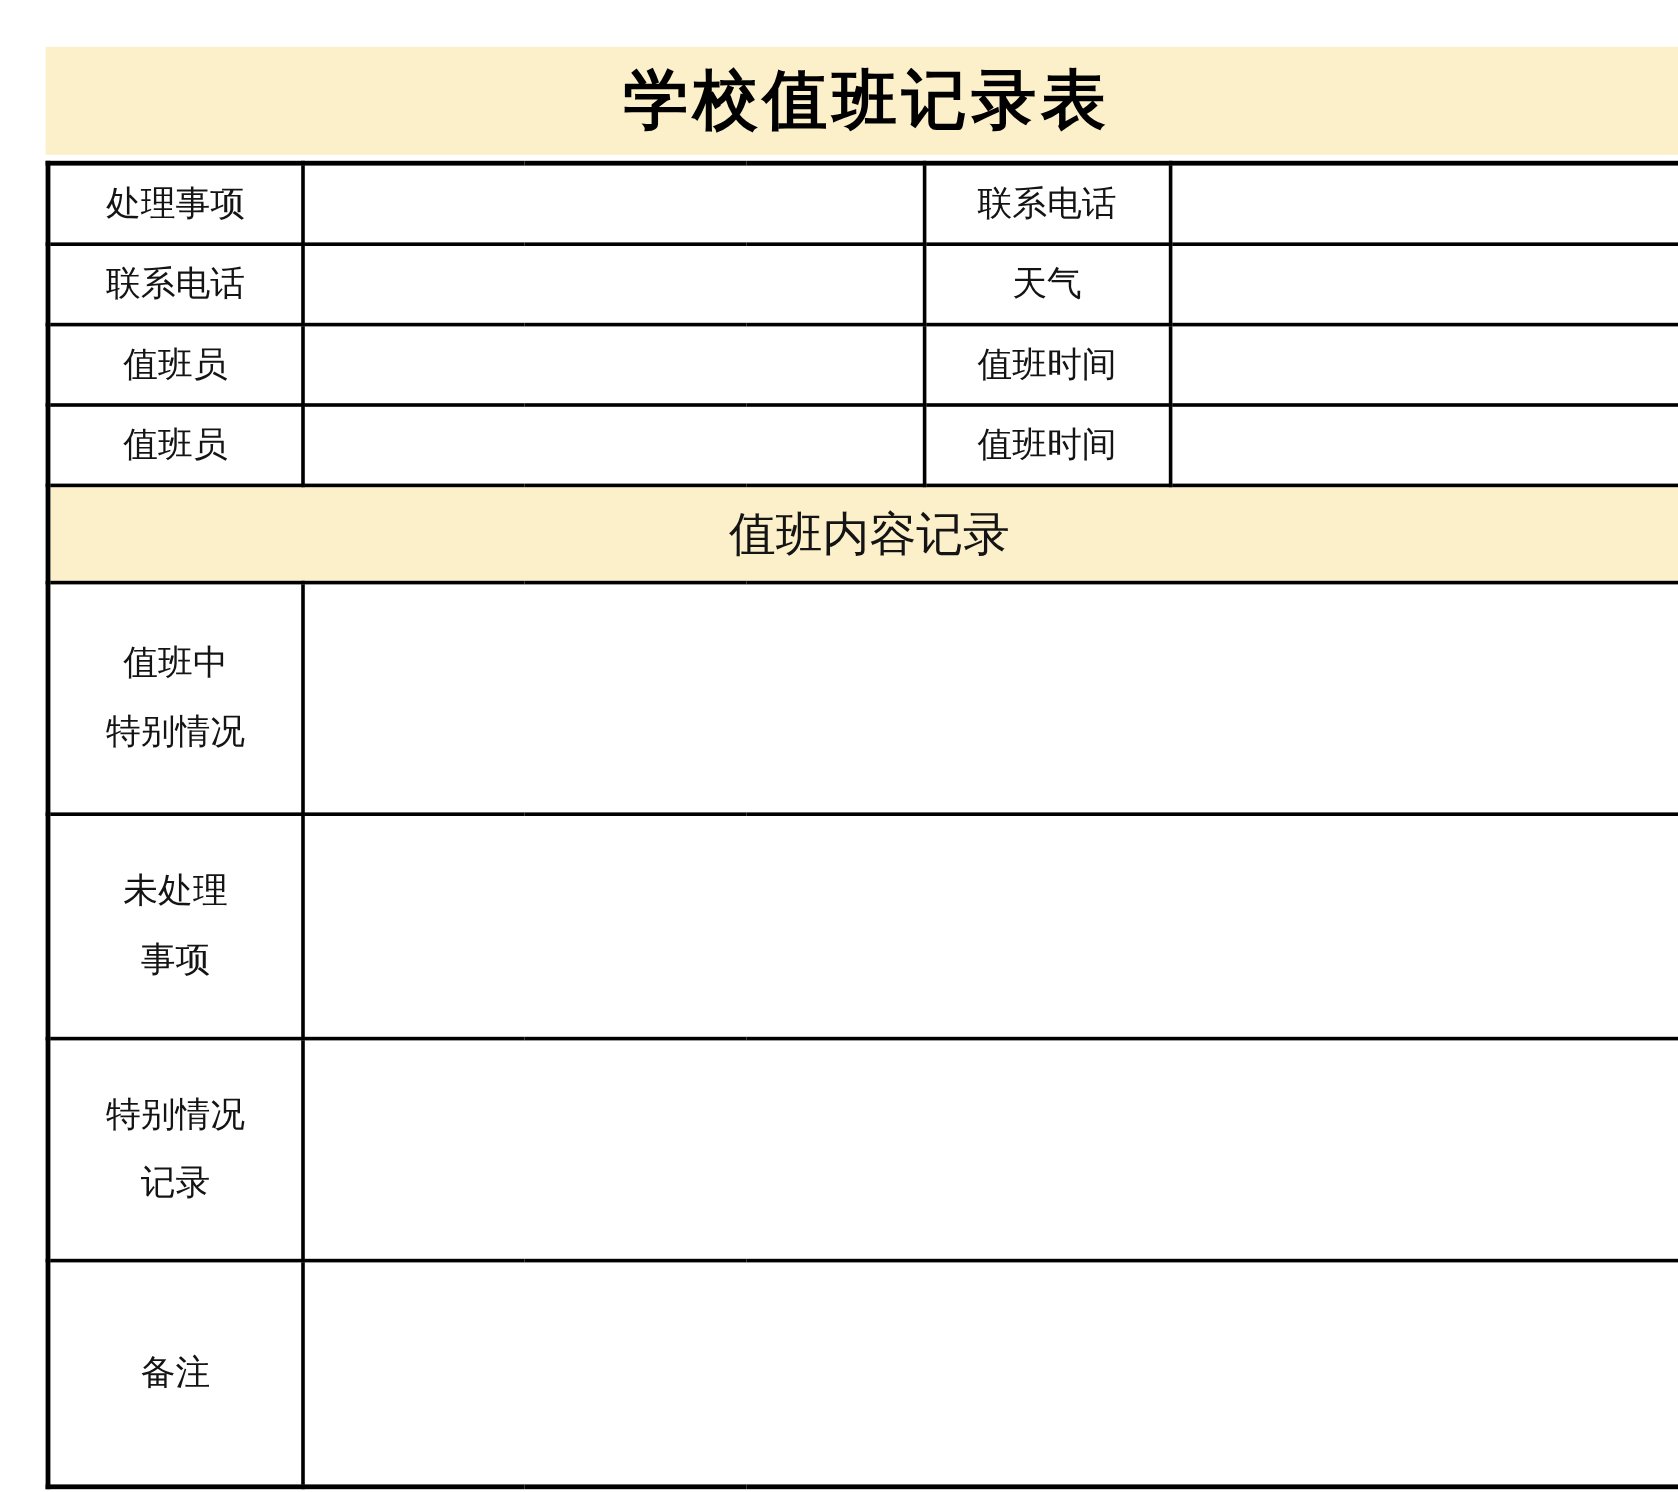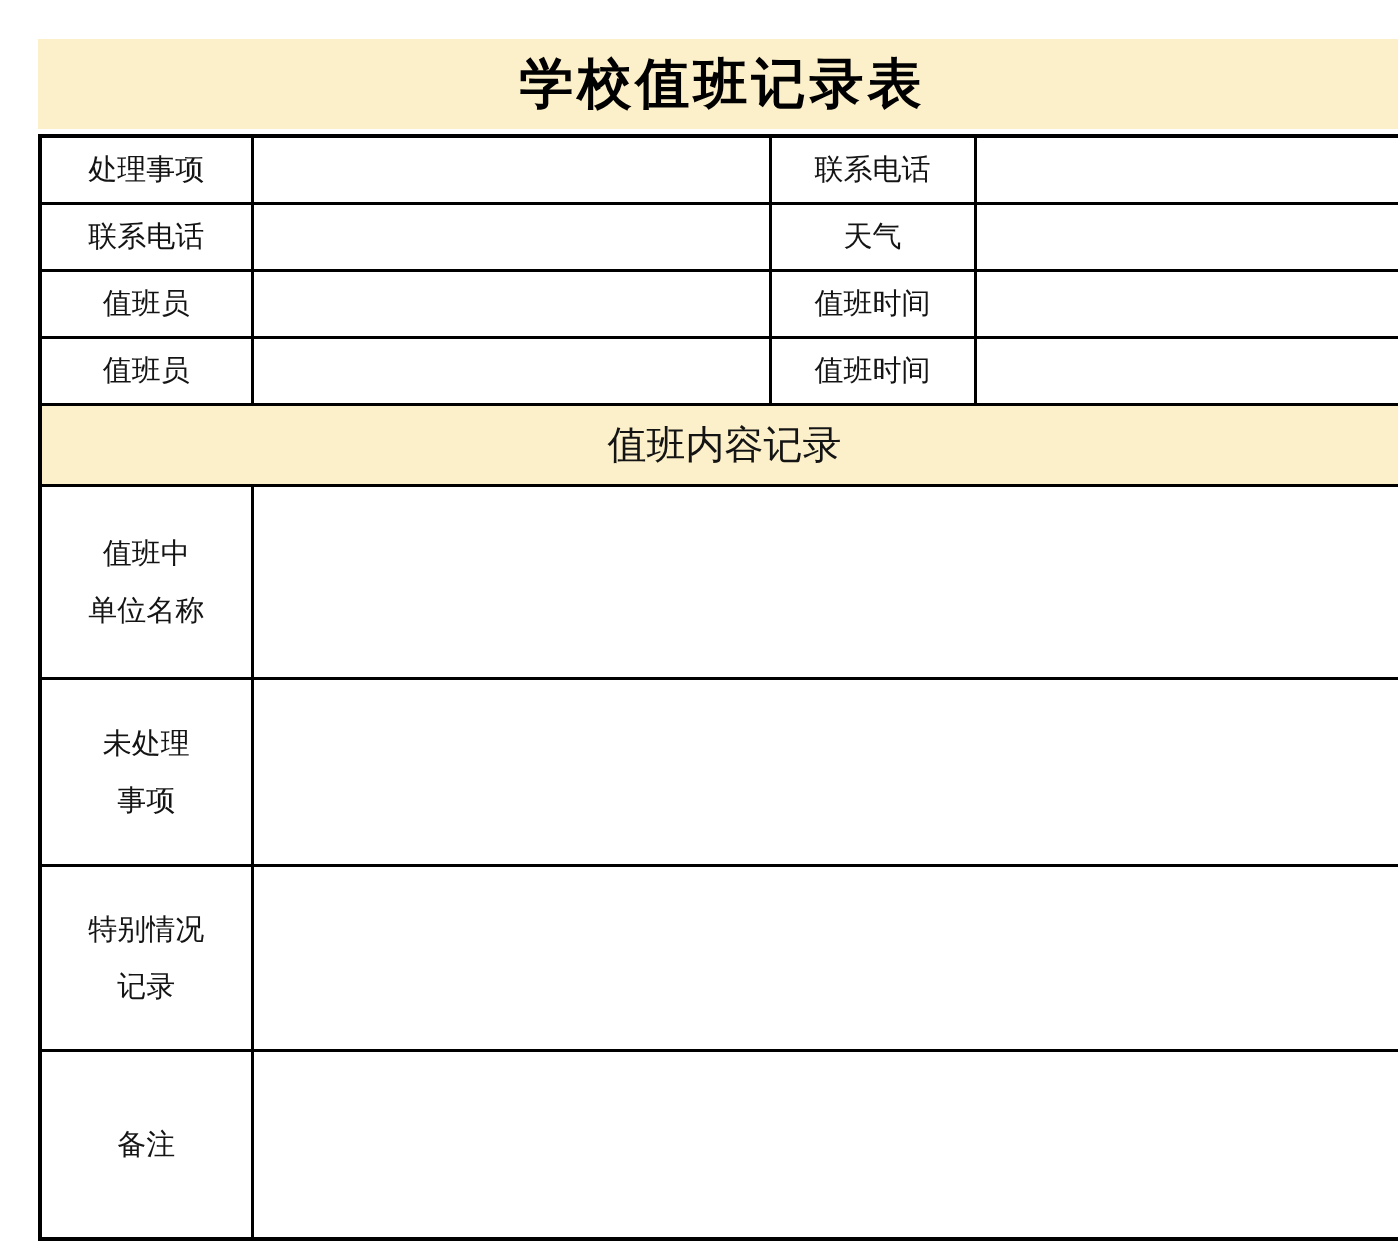--- a/index.html
+++ b/index.html
@@ -109,21 +109,21 @@
       <td class="blank" colspan="3"></td>
     </tr>
 
 
     <tr class="band-row">
       <td colspan="8">值班内容记录</td>
     </tr>
 
     <tr class="content-row row-handled">
       <th>值班中
-单位名称</th>
+特别情况</th>
       <td class="blank" colspan="7"></td>
     </tr>
 
     <tr class="content-row row-unhandled">
       <th>未处理
 事项</th>
       <td class="blank" colspan="7"></td>
     </tr>
 
     <tr class="content-row row-special">

